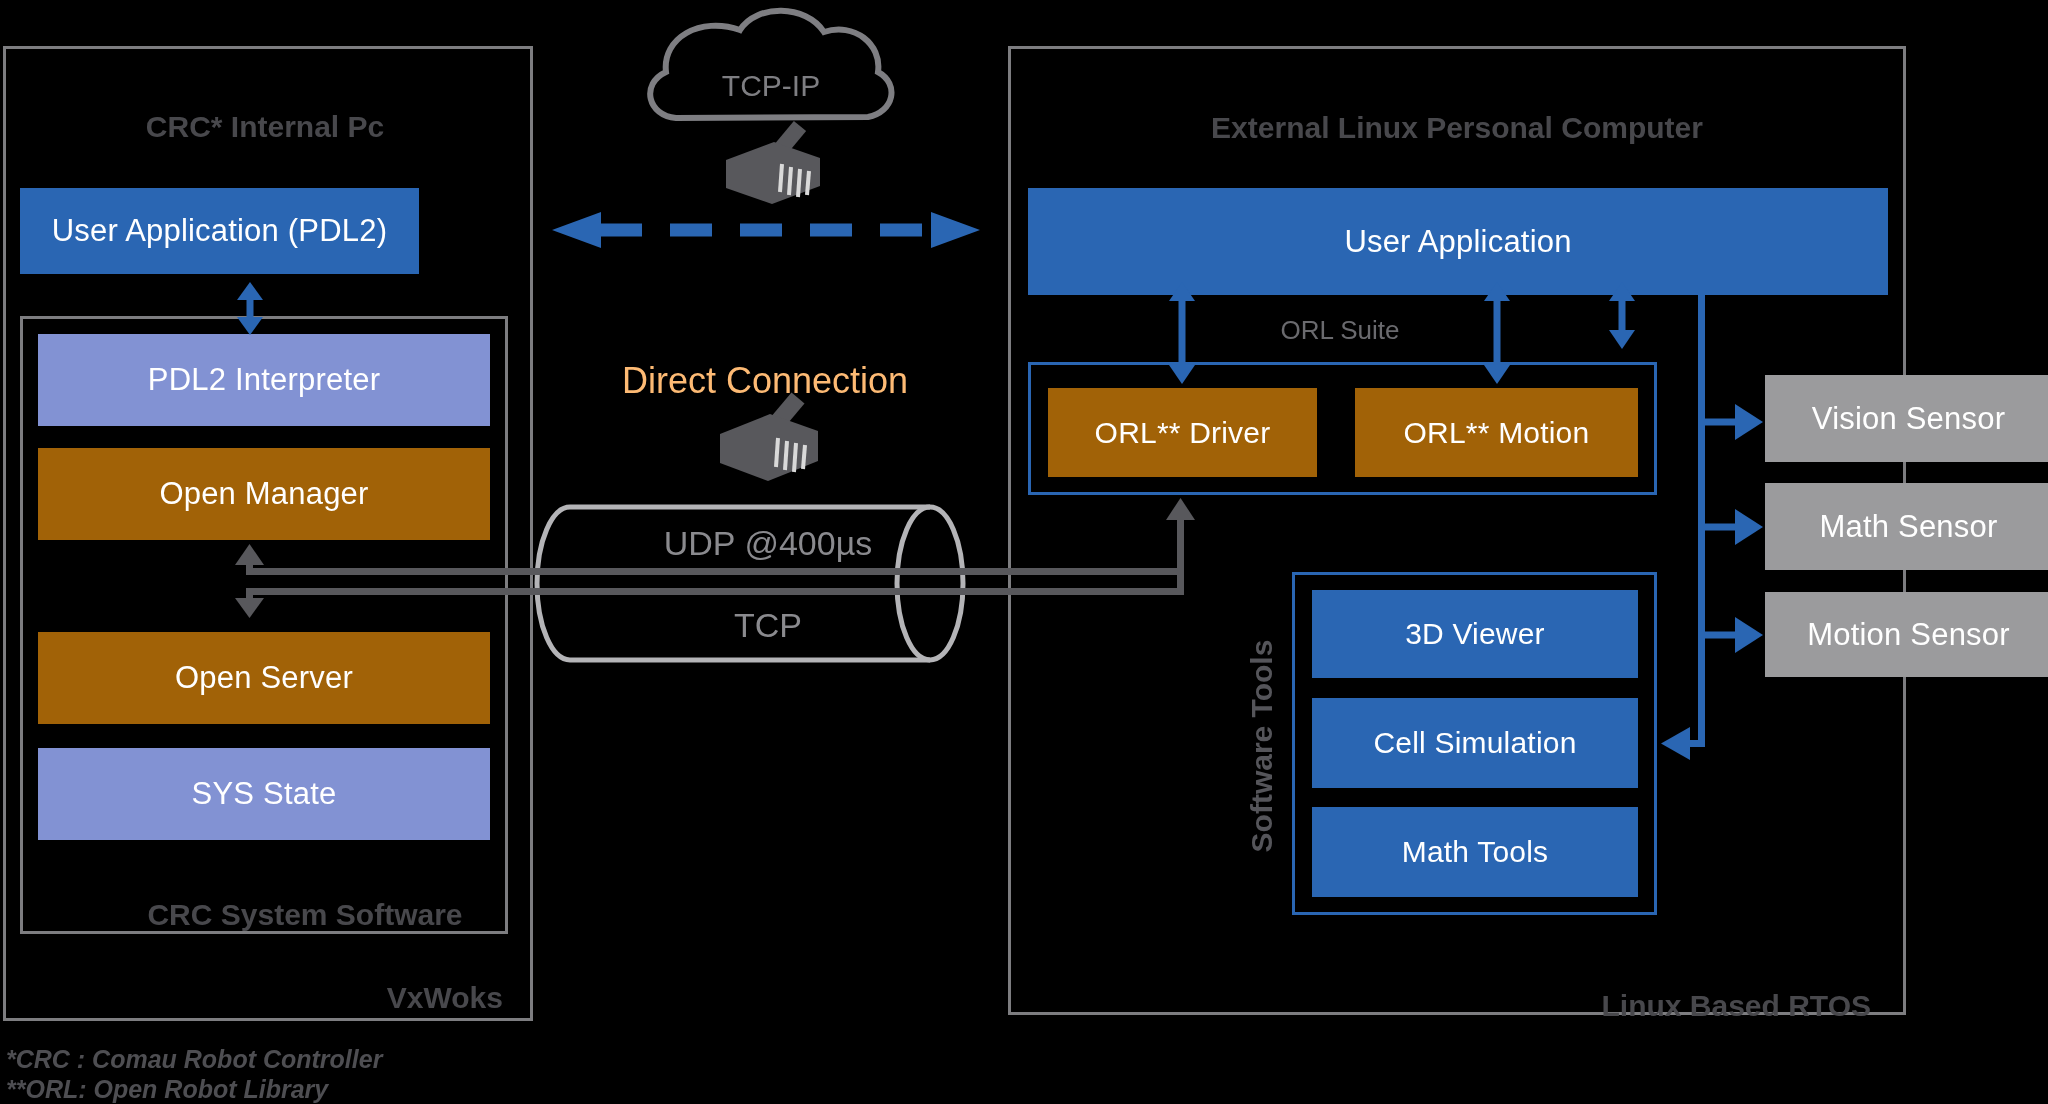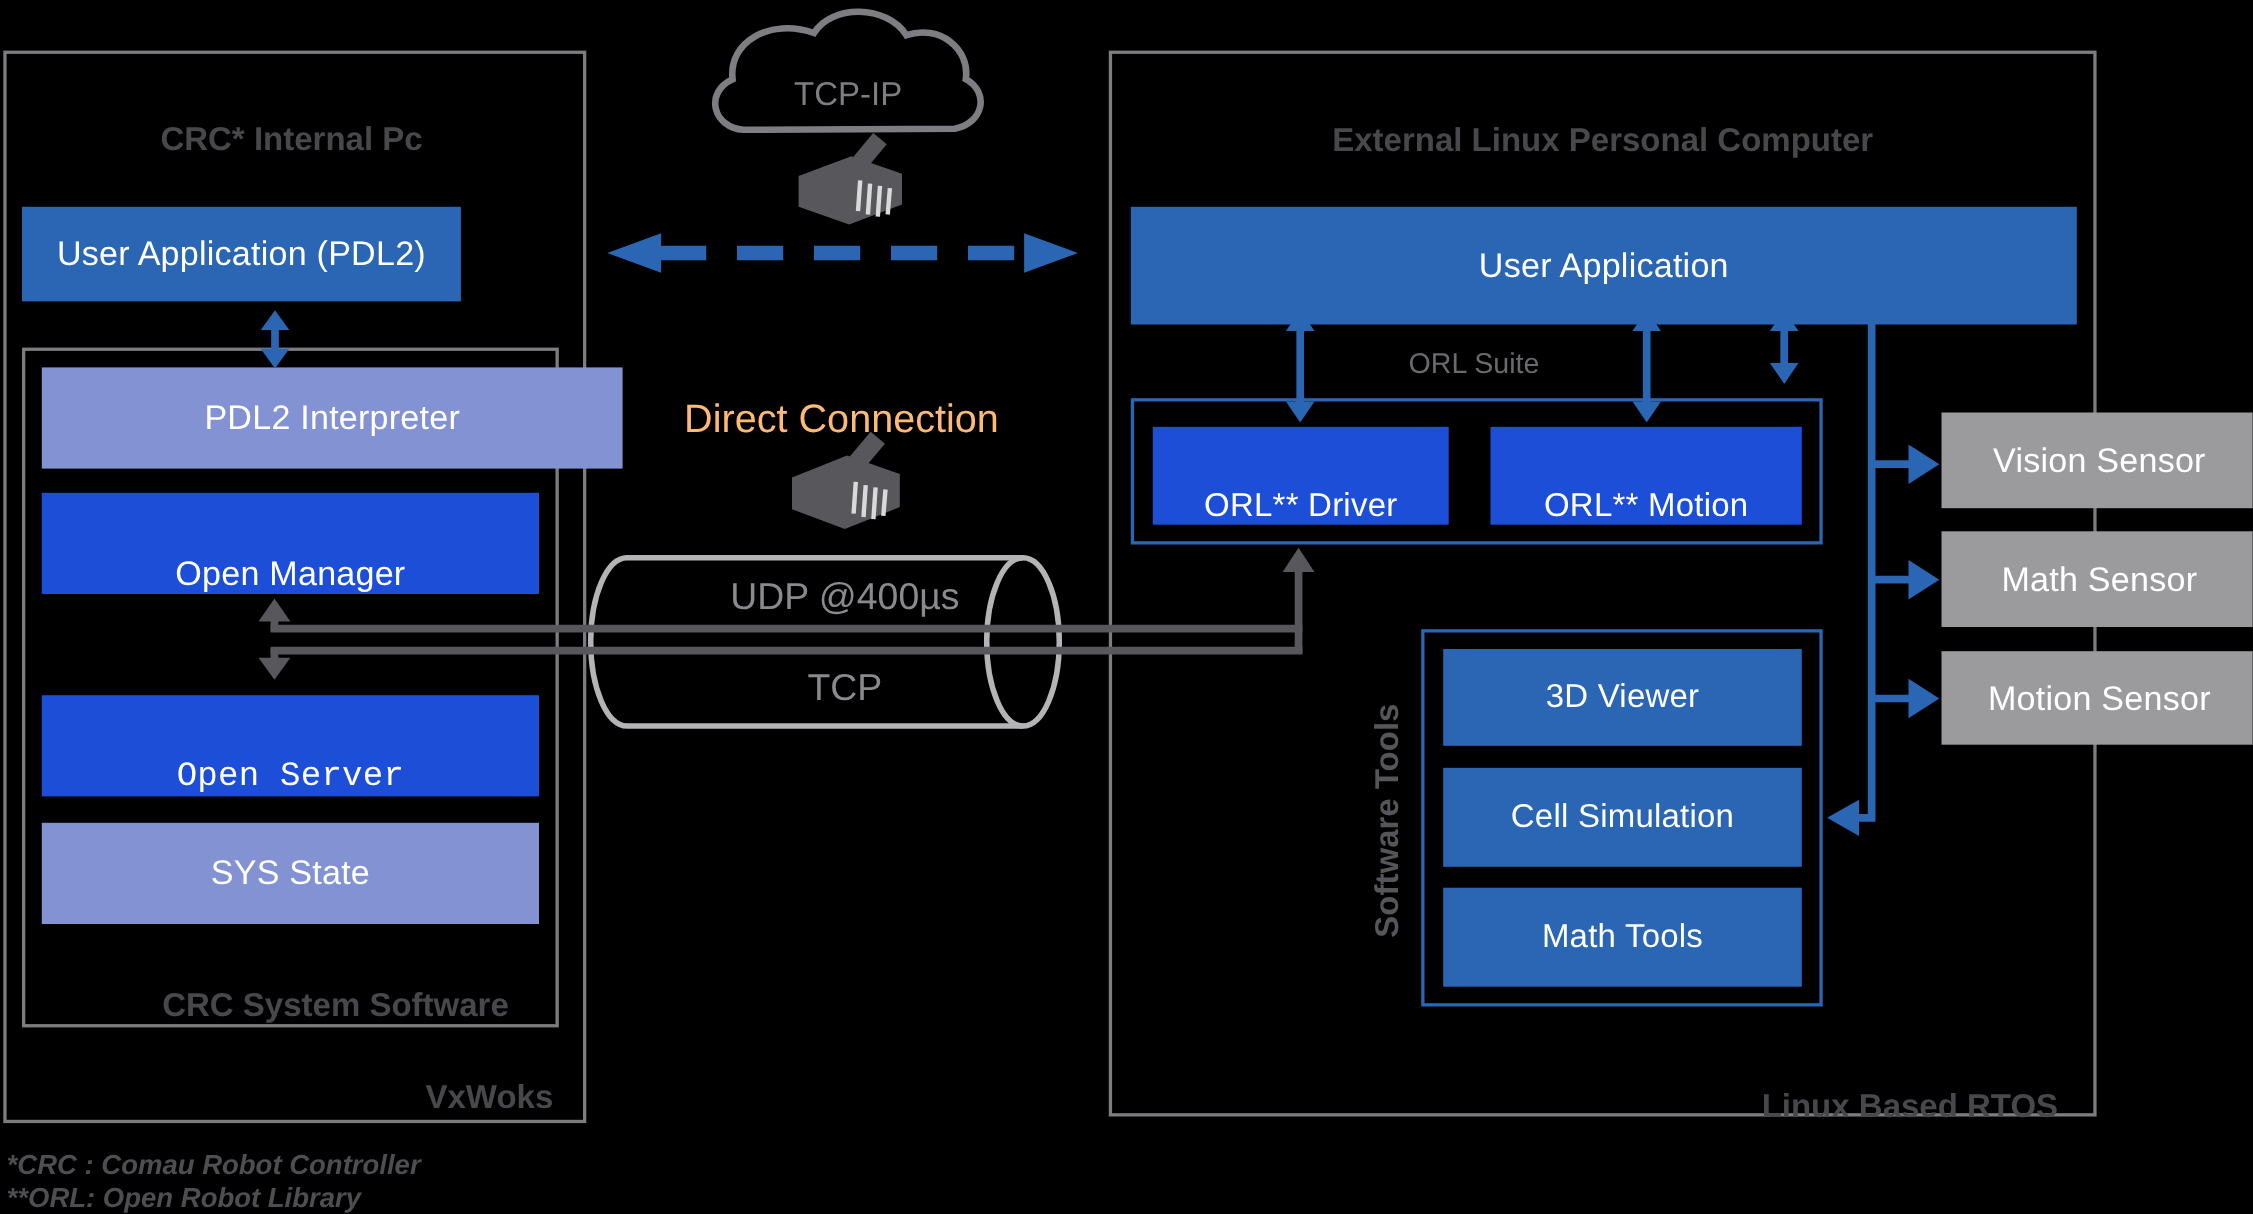--- a/index.html
+++ b/index.html
@@ -5,21 +5,21 @@
   html,body{margin:0;padding:0;background:#000;}
   #canvas{
     position:relative;width:2048px;height:1104px;background:#000;overflow:hidden;
     font-family:"Liberation Sans","DejaVu Sans",sans-serif;
   }
   .box-outline{position:absolute;border:3px solid #7d7d80;background:transparent;}
   .bar{position:absolute;display:flex;align-items:center;justify-content:center;
        color:#fff;font-size:31px;letter-spacing:.2px;}
   .bar.blue{background:#2A66B3;}
   .bar.peri{background:#8292D3;}
-  .bar.dark{background:#1d4ed8;align-items:flex-end;}
+  .bar.dark{background:#a16207;}
   .bar.sensor{background:#9B9B9D;z-index:12;}
   .label{position:absolute;display:flex;align-items:center;justify-content:center;}
   .t-dark{color:#48484C;font-weight:bold;font-size:30px;margin-top:12px;}
   .t-mid{color:#6A6A6E;font-size:26px;}
   .t-light{color:#8A8A8E;font-size:34px;}
   .blue-outline{position:absolute;border:3px solid #2A66B3;background:transparent;}
   .right-align{justify-content:flex-end;}
   #svg-layer{position:absolute;left:0;top:0;z-index:50;pointer-events:none;}
   .footnotes{position:absolute;left:6px;top:1044px;color:#4E4E52;
     font-size:25px;font-style:italic;font-weight:600;line-height:30px;z-index:5;}
@@ -34,29 +34,29 @@
   <div class="box-outline" style="left:3px;top:46px;width:524px;height:969px;"></div>
 
   <div class="label t-dark" style="left:3px;top:95px;width:524px;height:40px;">CRC* Internal Pc</div>
 
   <div class="bar blue" style="left:20px;top:188px;width:399px;height:86px;">
     <span>User Application (PDL2)</span>
   </div>
 
   <div class="box-outline" style="left:20px;top:316px;width:482px;height:612px;"></div>
 
-  <div class="bar peri" style="left:38px;top:334px;width:528px;height:92px;">
+  <div class="bar peri" style="left:38px;top:334px;width:452px;height:92px;">
     <span>PDL2 Interpreter</span>
   </div>
 
   <div class="bar dark" style="left:38px;top:448px;width:452px;height:92px;">
     <span>Open Manager</span>
   </div>
 
-  <div class="bar dark" style="left:38px;top:632px;width:452px;height:92px;font-family:Liberation Mono, monospace;">
+  <div class="bar dark" style="left:38px;top:632px;width:452px;height:92px;">
     <span>Open Server</span>
   </div>
 
   <div class="bar peri" style="left:38px;top:748px;width:452px;height:92px;">
     <span>SYS State</span>
   </div>
 
   <div class="label t-dark" style="left:110px;top:885px;width:390px;height:36px;">CRC System Software</div>
 
   <div class="label t-dark right-align" style="left:280px;top:968px;width:223px;height:36px;">VxWoks</div>

